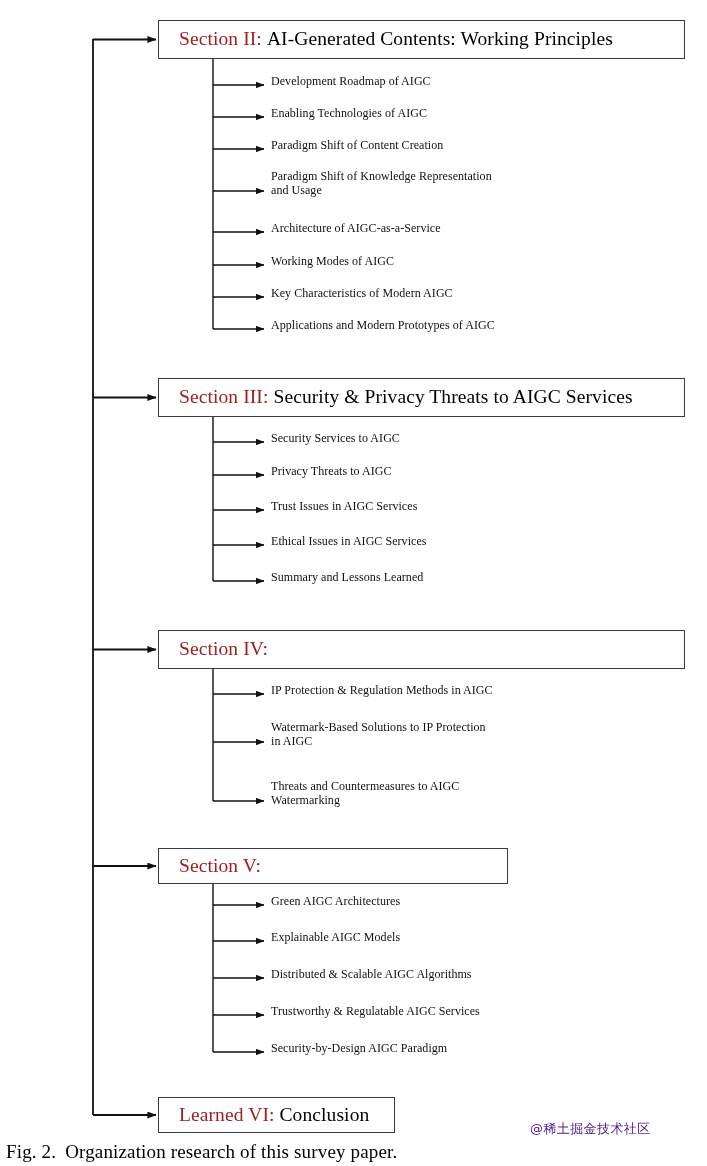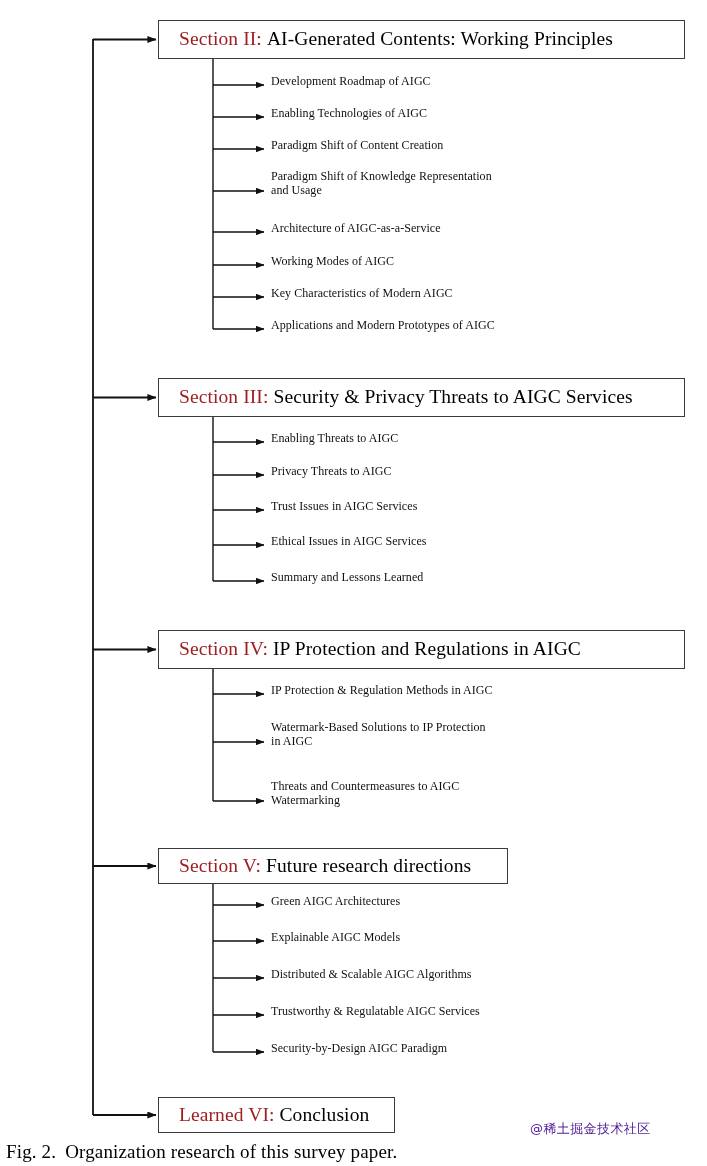--- a/index.html
+++ b/index.html
@@ -149,37 +149,35 @@
       <div class="sub-item" style="top: 159px;">Paradigm Shift of Knowledge Representation
 and Usage</div>
       <div class="sub-item" style="top: 211px;">Architecture of AIGC-as-a-Service</div>
       <div class="sub-item" style="top: 244px;">Working Modes of AIGC</div>
       <div class="sub-item" style="top: 276px;">Key Characteristics of Modern AIGC</div>
       <div class="sub-item" style="top: 308px;">Applications and Modern Prototypes of AIGC</div>
       <div class="section-box" style="left: 158px; top: 368px; width: 527px; height: 39px;">
         <span class="sec-label">Section III:</span>
         <span class="sec-title">Security &amp; Privacy Threats to AIGC Services</span>
       </div>
-      <div class="sub-item" style="top: 421px;">Enabling Threats to AIGC</div>
+      <div class="sub-item" style="top: 421px;">Security Services to AIGC</div>
       <div class="sub-item" style="top: 454px;">Privacy Threats to AIGC</div>
       <div class="sub-item" style="top: 489px;">Trust Issues in AIGC Services</div>
       <div class="sub-item" style="top: 524px;">Ethical Issues in AIGC Services</div>
       <div class="sub-item" style="top: 560px;">Summary and Lessons Learned</div>
       <div class="section-box" style="left: 158px; top: 620px; width: 527px; height: 39px;">
         <span class="sec-label">Section IV:</span>
-        <span class="sec-title">IP Protection and Regulations in AIGC</span>
       </div>
       <div class="sub-item" style="top: 673px;">IP Protection &amp; Regulation Methods in AIGC</div>
       <div class="sub-item" style="top: 710px;">Watermark-Based Solutions to IP Protection
 in AIGC</div>
       <div class="sub-item" style="top: 769px;">Threats and Countermeasures to AIGC
 Watermarking</div>
       <div class="section-box" style="left: 158px; top: 838px; width: 350px; height: 36px;">
         <span class="sec-label">Section V:</span>
-        <span class="sec-title">Future research directions</span>
       </div>
       <div class="sub-item" style="top: 884px;">Green AIGC Architectures</div>
       <div class="sub-item" style="top: 920px;">Explainable AIGC Models</div>
       <div class="sub-item" style="top: 957px;">Distributed &amp; Scalable AIGC Algorithms</div>
       <div class="sub-item" style="top: 994px;">Trustworthy &amp; Regulatable AIGC Services</div>
       <div class="sub-item" style="top: 1031px;">Security-by-Design AIGC Paradigm</div>
       <div class="section-box" style="left: 158px; top: 1087px; width: 237px; height: 36px;">
         <span class="sec-label">Learned VI:</span>
         <span class="sec-title">Conclusion</span>
       </div>

